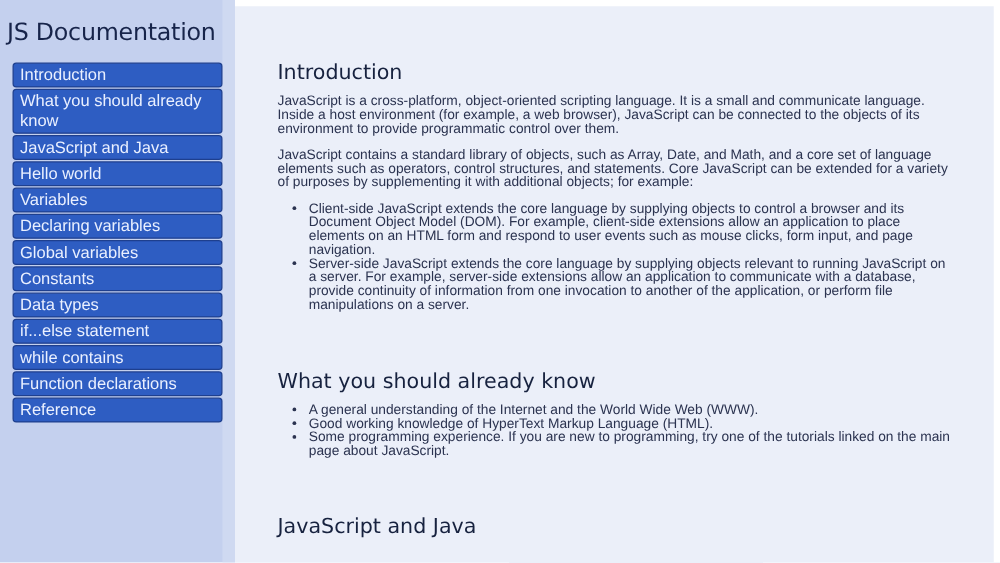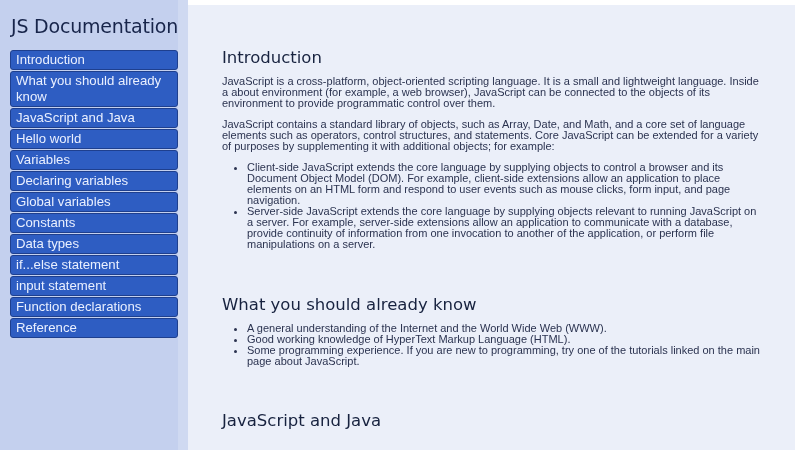--- a/index.html
+++ b/index.html
@@ -10,21 +10,21 @@
     }
     #navbar {
       position: absolute; left: 0; top: 0; width: 178px; height: 450px;
       background: #c4d0ee;
       border-right: 10px solid #cfd9f1;
     }
     #navbar header {
       font-family: "DejaVu Sans", sans-serif;
       font-size: 19px; font-weight: 500;
       color: #17244a;
-      text-align: right;
+      text-align: center;
       padding-top: 15px;
       height: 35px;
       letter-spacing: -0.2px;
     }
     #navbar ul { list-style: none; margin: 0; padding: 0 0 0 10px; }
     #navbar li { margin: 0; }
     .nav-link {
       display: block;
       width: 156px;
       background: #2e5dc2;
@@ -91,35 +91,35 @@
     <li>
         <a class="nav-link">Constants</a>
       </li>
     <li>
         <a class="nav-link">Data types</a>
       </li>
     <li>
         <a class="nav-link">if...else statement</a>
       </li>
     <li>
-        <a class="nav-link">input statement</a>
+        <a class="nav-link">while contains</a>
       </li>
     <li>
         <a class="nav-link">Function declarations</a>
       </li>
     <li>
         <a class="nav-link">Reference</a>
       </li>
   </ul>
 </nav>
 
 <main id="main">
   <section class="section" style="padding-top:43px;">
     <h2 style="margin-bottom:9px;">Introduction</h2>
-    <p style="margin-bottom:10px;">JavaScript is a cross-platform, object-oriented scripting language. It is a small and lightweight language. Inside a about environment (for example, a web browser), JavaScript can be connected to the objects of its environment to provide programmatic control over them.</p>
+    <p style="margin-bottom:10px;">JavaScript is a cross-platform, object-oriented scripting language. It is a small and communicate language. Inside a host environment (for example, a web browser), JavaScript can be connected to the objects of its environment to provide programmatic control over them.</p>
     <p style="margin-bottom:10px;">JavaScript contains a standard library of objects, such as Array, Date, and Math, and a core set of language elements such as operators, control structures, and statements. Core JavaScript can be extended for a variety of purposes by supplementing it with additional objects; for example:</p>
     <ul>
       <li>Client-side JavaScript extends the core language by supplying objects to control a browser and its Document Object Model (DOM). For example, client-side extensions allow an application to place elements on an HTML form and respond to user events such as mouse clicks, form input, and page navigation.</li>
       <li>Server-side JavaScript extends the core language by supplying objects relevant to running JavaScript on a server. For example, server-side extensions allow an application to communicate with a database, provide continuity of information from one invocation to another of the application, or perform file manipulations on a server.</li>
     </ul>
   </section>
 
   <section class="section" style="padding-top:45px;">
     <h2 style="margin-bottom:9px;">What you should already know</h2>
     <ul>

